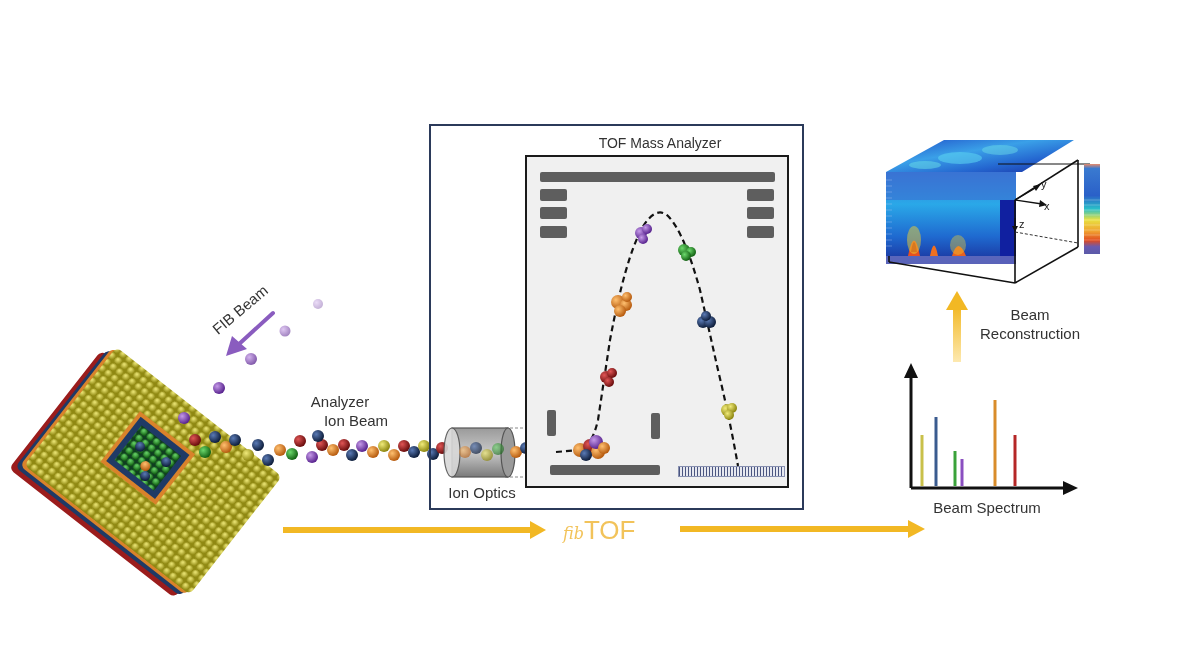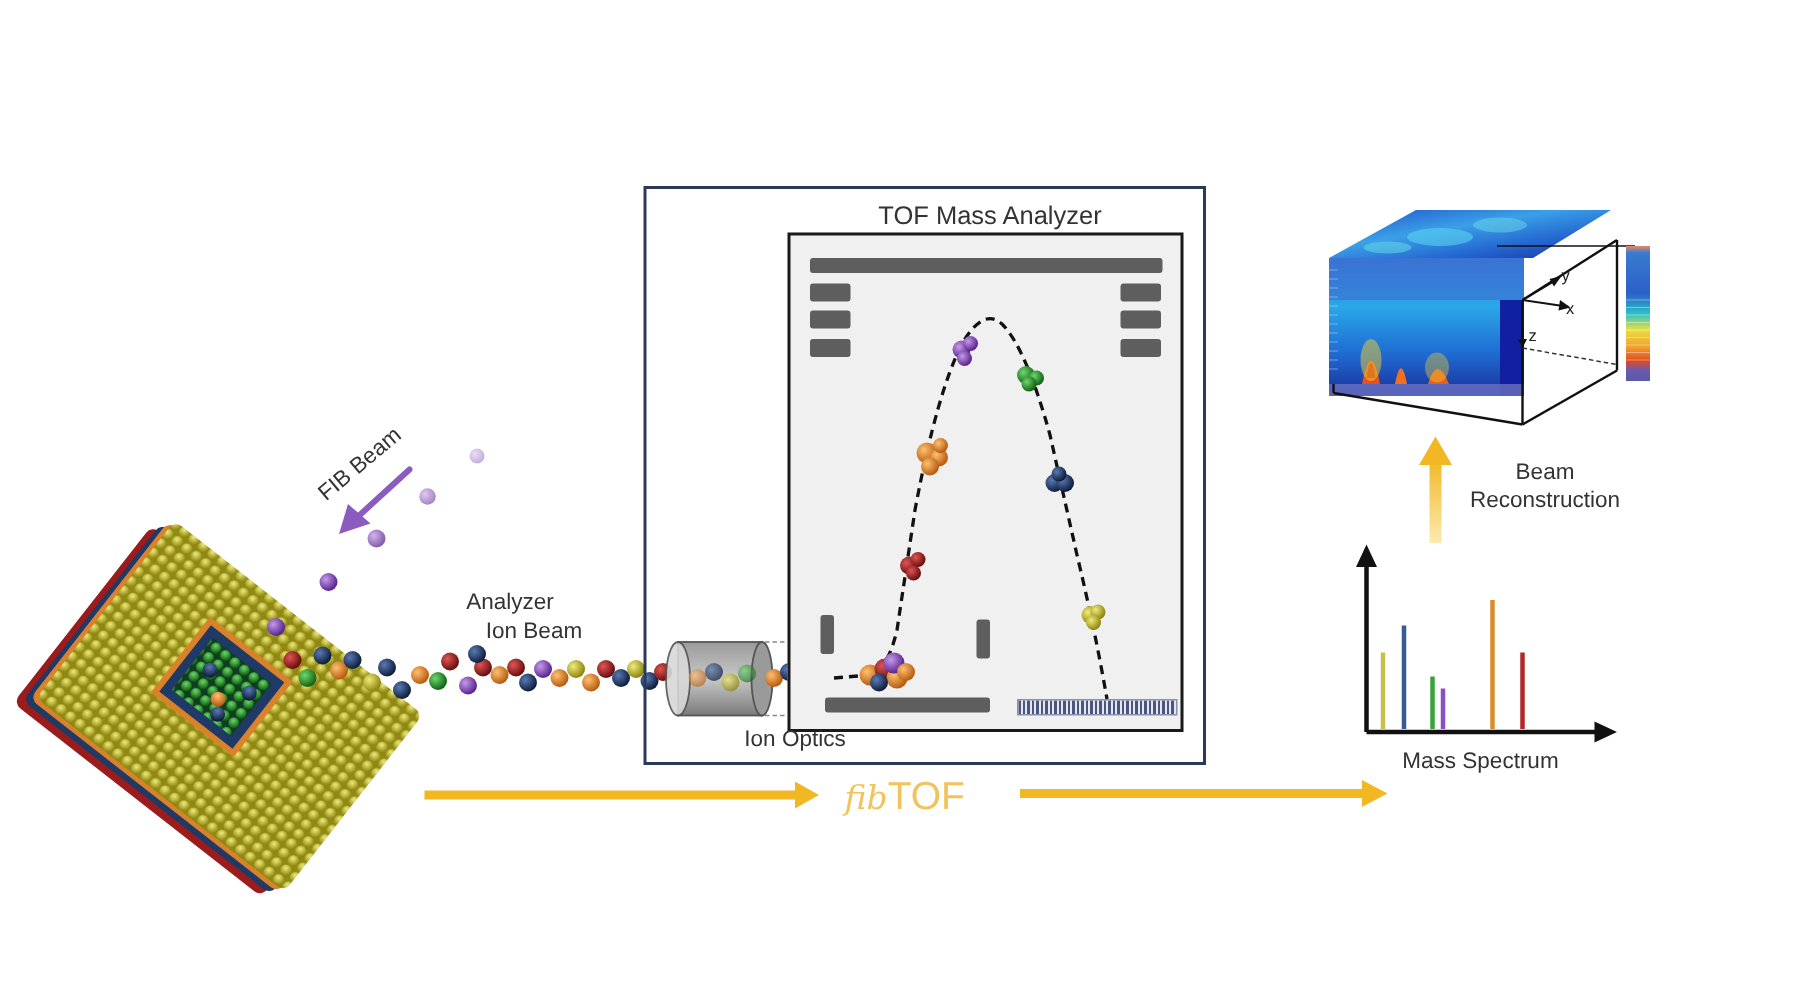--- a/index.html
+++ b/index.html
@@ -4,21 +4,21 @@
   <style>
     html, body { margin:0; padding:0; background:#ffffff; }
     body { width:1200px; height:660px; position:relative; overflow:hidden; font-family:"Liberation Sans", "DejaVu Sans", sans-serif; color:#222; }
     .abs { position:absolute; }
     .label { position:absolute; font-size:15px; color:#333; text-align:center; line-height:19px; }
     svg { position:absolute; left:0; top:0; }
     .tof-frame { position:absolute; left:429px; top:124px; width:375px; height:386px; border:2.5px solid #2b3a5a; box-sizing:border-box; }
     .tof-inner { position:absolute; left:525px; top:155px; width:264px; height:333px; border:2px solid #1a1a1a; background:#f0f0f0; box-sizing:border-box; }
     .bar { position:absolute; background:#5e5e5e; border-radius:2px; }
     .brand { position:absolute; left:563px; top:515px; font-size:26px; color:#f2c35a; }
-    .brand i { font-family:"DejaVu Serif", serif; font-style:italic; font-size:22px; }
+    .brand i { font-family:"DejaVu Serif", serif; font-style:italic; font-size:16px; }
   </style>
 </head>
 <body>
 
 <svg width="1200" height="660" viewBox="0 0 1200 660">
   <defs>
     <radialGradient id="gY" cx="35%" cy="35%" r="65%">
         <stop offset="0" stop-color="#f0ea7a"></stop>
         <stop offset="1" stop-color="#8e8710"></stop>
       </radialGradient>
@@ -159,21 +159,21 @@
     <circle cx="516" cy="452" r="6" fill="url(#gO)"></circle>
     <circle cx="526" cy="448" r="6" fill="url(#gB)"></circle>
     <circle cx="535" cy="455" r="6" fill="url(#gR)"></circle>
     <circle cx="544" cy="448" r="6" fill="url(#gY)"></circle>
     <circle cx="553" cy="452" r="6" fill="url(#gG)"></circle>
   </g>
 </svg>
 
 <div class="tof-frame"></div>
 <div class="tof-inner"></div>
-<div class="label" style="left:565px; top:134px; width:190px; font-size:17px;">TOF Mass Analyzer</div>
+<div class="label" style="left:565px; top:134px; width:190px; font-size:14px;">TOF Mass Analyzer</div>
 
 <div class="bar" style="left:540px; top:172px; width:235px; height:10px;"></div>
 <div class="bar" style="left:540px; top:189px; width:27px; height:12px;"></div>
 <div class="bar" style="left:540px; top:207px; width:27px; height:12px;"></div>
 <div class="bar" style="left:540px; top:226px; width:27px; height:12px;"></div>
 <div class="bar" style="left:747px; top:189px; width:27px; height:12px;"></div>
 <div class="bar" style="left:747px; top:207px; width:27px; height:12px;"></div>
 <div class="bar" style="left:747px; top:226px; width:27px; height:12px;"></div>
 <div class="bar" style="left:547px; top:410px; width:9px; height:26px;"></div>
 <div class="bar" style="left:651px; top:413px; width:9px; height:26px;"></div>
@@ -314,22 +314,22 @@
         <line x1="1084" y1="230" x2="1100" y2="230"></line>
         <line x1="1084" y1="235" x2="1100" y2="235"></line>
         <line x1="1084" y1="240" x2="1100" y2="240"></line>
     </g>
   </g>
 </svg>
 
 <div class="label" style="left:200px; top:300px; width:80px; transform:rotate(-40deg); transform-origin:center;">FIB Beam</div>
 <div class="label" style="left:290px; top:392px; width:100px;">Analyzer</div>
 <div class="label" style="left:306px; top:411px; width:100px;">Ion Beam</div>
-<div class="label" style="left:432px; top:483px; width:100px;padding-left:48px;">Ion Optics</div>
-<div class="label" style="left:917px; top:498px; width:140px;">Mass Spectrum</div>
+<div class="label" style="left:432px; top:483px; width:100px;">Ion Optics</div>
+<div class="label" style="left:917px; top:498px; width:140px;">Beam Spectrum</div>
 <div class="label" style="left:965px; top:305px; width:130px;">Beam</div>
 <div class="label" style="left:965px; top:324px; width:130px;">Reconstruction</div>
 <div class="abs" style="left:1041px; top:178px; font-size:11px;">y</div>
 <div class="abs" style="left:1044px; top:200px; font-size:11px;">x</div>
 <div class="abs" style="left:1019px; top:218px; font-size:11px;">z</div>
 
 <div class="brand">
   <i>fib</i><span>TOF</span>
 </div>
 

